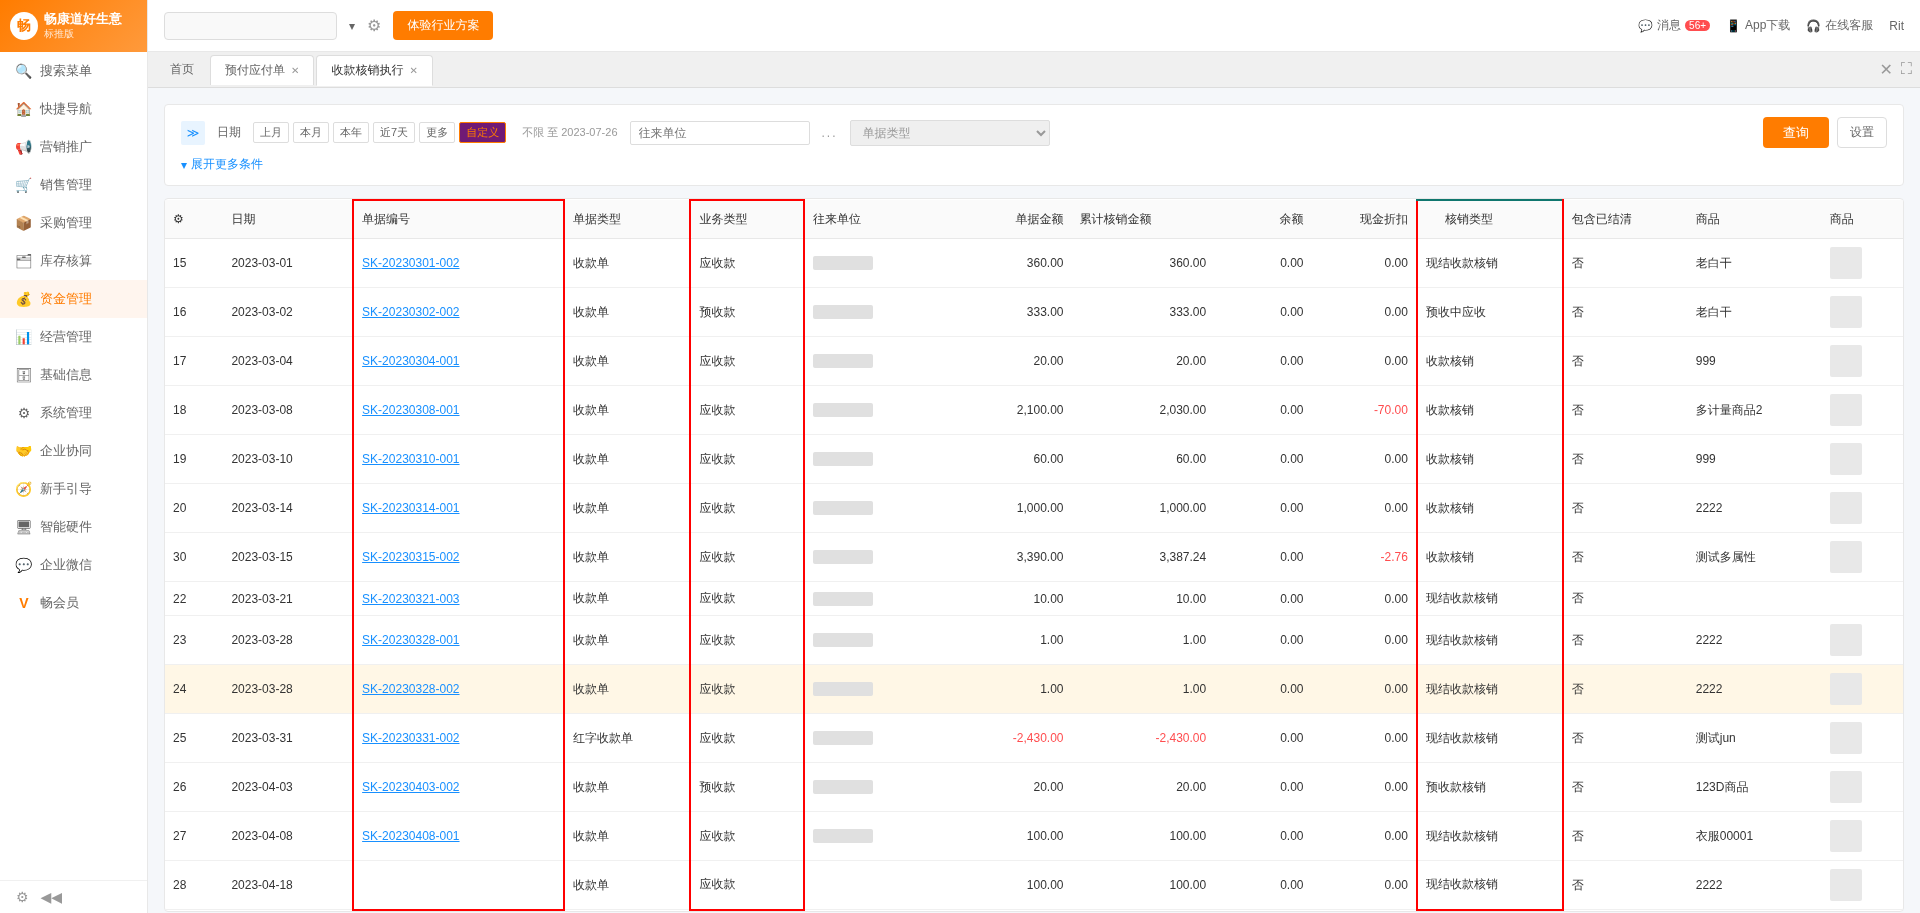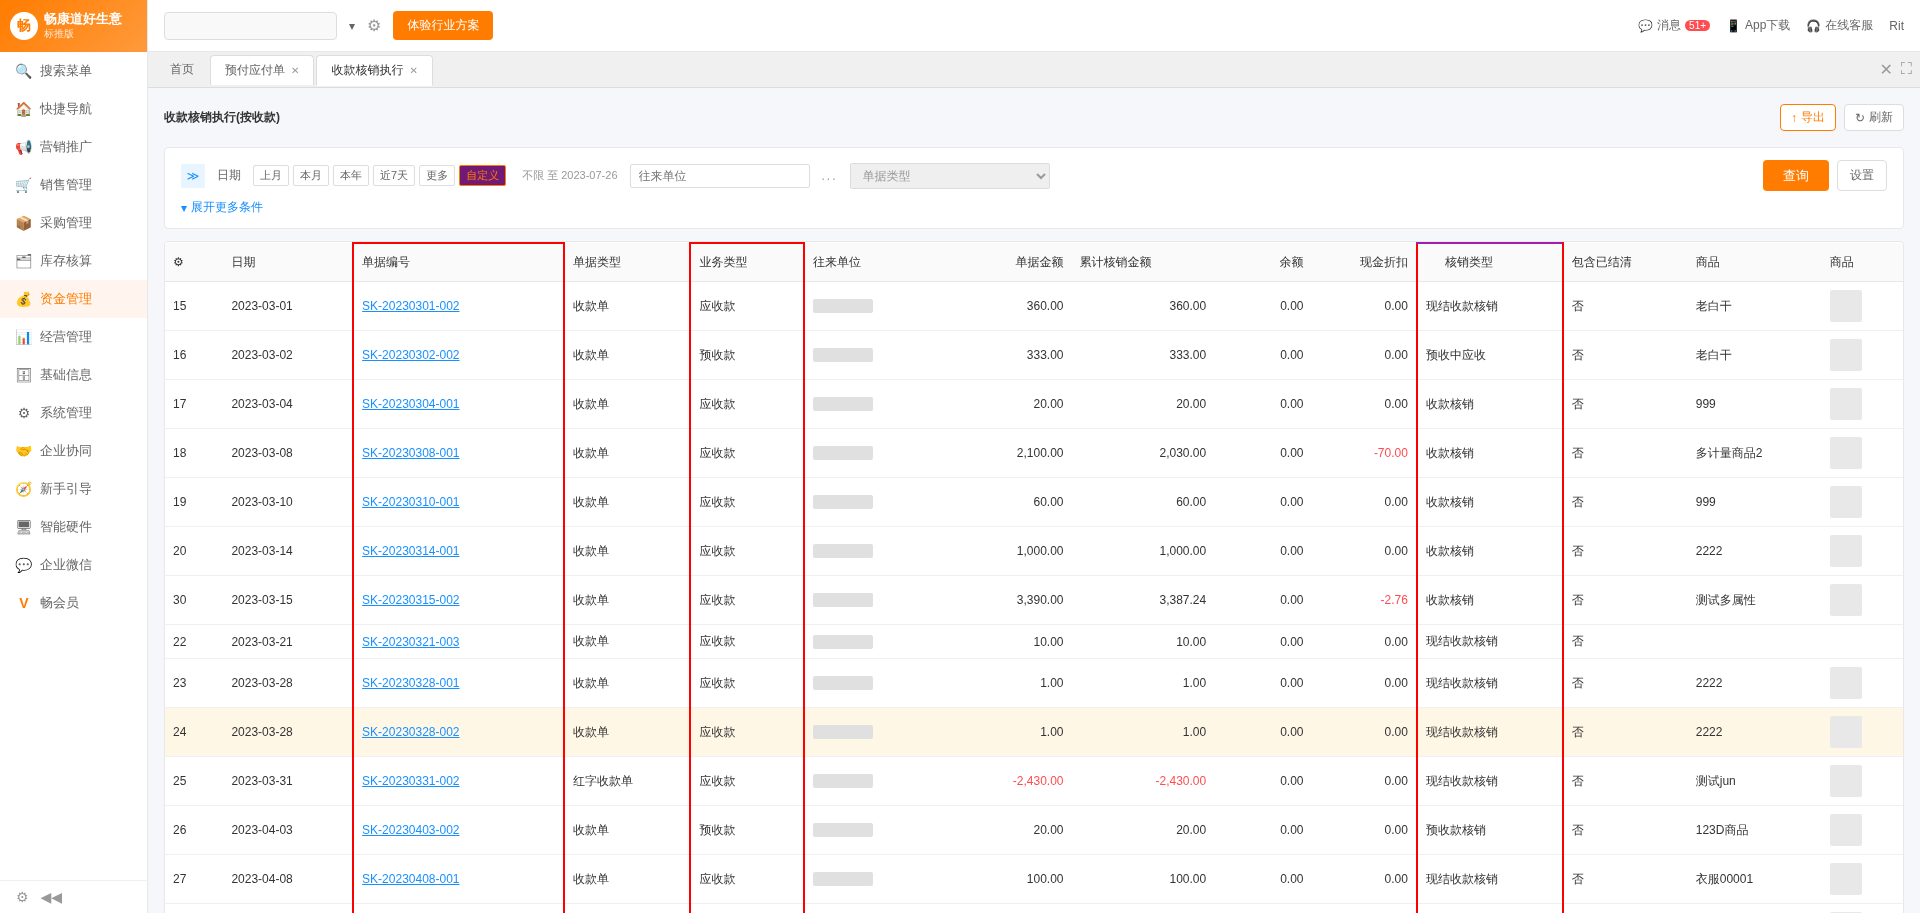--- a/index.html
+++ b/index.html
@@ -94,21 +94,21 @@
 
     .blurred { background: #e0e0e0; color: transparent; border-radius: 2px; min-width: 60px; height: 14px; display: inline-block; }
 
     
     .bill-no-col { border-left: 2px solid red; border-right: 2px solid red; }
     .biz-type-col { border-left: 2px solid red; border-right: 2px solid red; }
     .verify-type-col { border-left: 2px solid red; border-right: 2px solid red; }
 
     thead .bill-no-col { border-top: 2px solid red; }
     thead .biz-type-col { border-top: 2px solid red; }
-    thead .verify-type-col { border-top: 2px solid #a21caf; padding-left: 27px; }
+    thead .verify-type-col { border-top: 2px solid #0f766e; padding-left: 27px; }
     
     tbody tr:last-child .bill-no-col { border-bottom: 2px solid red; }
     tbody tr:last-child .biz-type-col { border-bottom: 2px solid red; }
     tbody tr:last-child .verify-type-col { border-bottom: 2px solid red; }
   </style>
 </head>
 <body>
 
 <div class="sidebar">
   <div class="sidebar-logo">
@@ -192,21 +192,21 @@
     <input class="topbar-search" type="text" placeholder="" style="">
     <div class="topbar-dropdown">
       <span>▾</span>
     </div>
     <span class="topbar-gear">⚙</span>
     <button class="topbar-solution-btn">体验行业方案</button>
     <div class="topbar-right">
       <div class="topbar-msg">
         <span>💬</span>
         <span>消息</span>
-        <span class="topbar-badge">51+</span>
+        <span class="topbar-badge">56+</span>
       </div>
       <div class="topbar-app">
         <span>📱</span>
         <span>App下载</span>
       </div>
       <div class="topbar-service">
         <span>🎧</span>
         <span>在线客服</span>
       </div>
       <span class="topbar-user">Rit</span>
@@ -226,33 +226,20 @@
       <span class="tab-close">✕</span>
     </div>
     <div class="tab-actions">
       <span class="tab-action-btn">✕</span>
       <span class="tab-action-btn">⛶</span>
     </div>
   </div>
 
   <div class="page-content">
 
-    <div class="page-title">
-      <span>收款核销执行(按收款)</span>
-      <div class="page-title-actions">
-        <button class="export-btn">
-          <span>↑</span>
-          <span>导出</span>
-        </button>
-        <button class="refresh-btn">
-          <span>↻</span>
-          <span>刷新</span>
-        </button>
-      </div>
-    </div>
 
     <div class="filter-bar">
       <div class="filter-row">
         <button class="filter-expand-btn">≫</button>
         <span class="filter-label">日期</span>
         <div class="filter-date-btns">
           <button class="filter-date-btn">上月</button>
           <button class="filter-date-btn">本月</button>
           <button class="filter-date-btn">本年</button>
           <button class="filter-date-btn">近7天</button>

